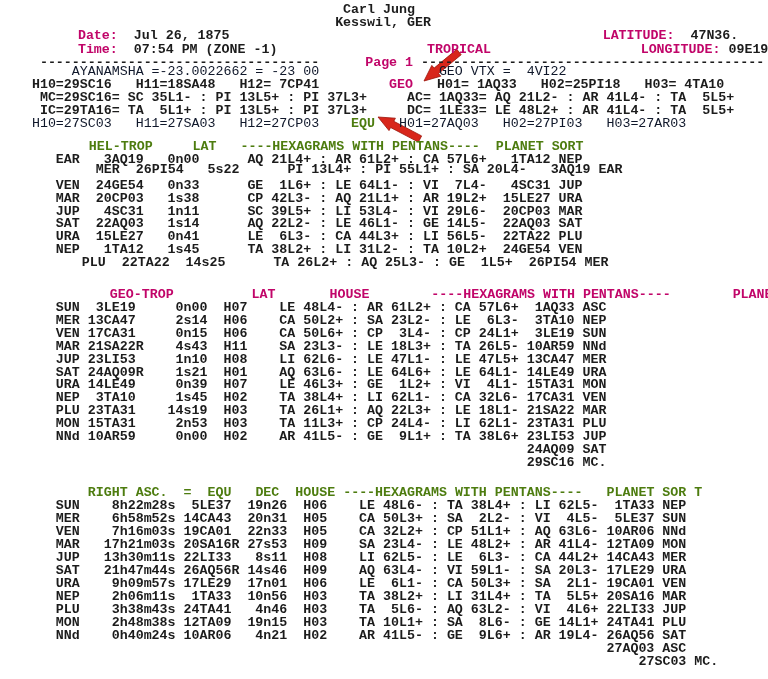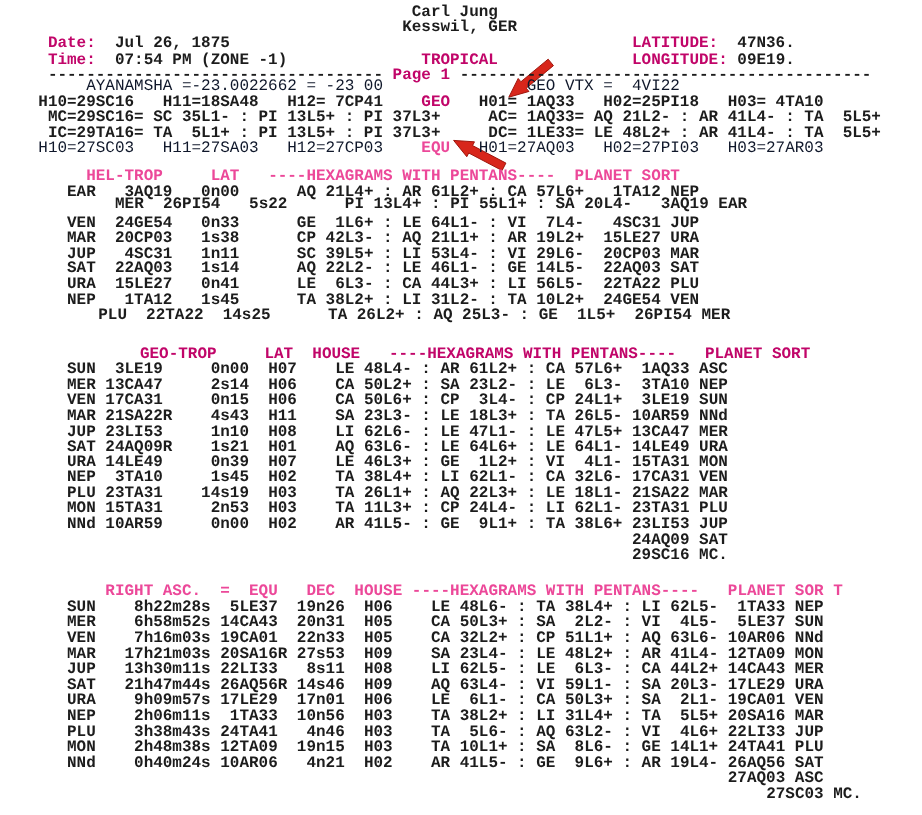--- a/index.html
+++ b/index.html
@@ -2,22 +2,22 @@
 <html><head>
 <meta charset="utf-8">
 <style>
   html,body{margin:0;padding:0;background:#ffffff;}
   #page{position:relative;width:768px;height:679px;background:#ffffff;overflow:hidden;
         font-family:"Liberation Mono",monospace;}
   .sec{position:absolute;left:0;width:768px;}
   .line{position:absolute;left:0;width:720px;white-space:pre;
         font-size:13.3px;line-height:13px;height:13px;font-weight:700;}
   .k{color:#1c1c1c;}
-  .m{color:#c10569;}
-  .c{color:#ec4899;}
+  .m{color:#c10569;padding-left:38px;}
+  .c{color:#4d7c0f;}
   .g{color:#0f172a;font-weight:400;}
   .arrows{position:absolute;left:0;top:0;pointer-events:none;}
 </style>
 </head>
 <body>
 
 <div id="page">
   <svg class="arrows" width="768" height="679" viewBox="0 0 768 679">
     <polygon stroke="#9b1208" stroke-width="0.8" points="424,81 431.8,65.4 434.1,68.1 456.8,49.3 461.2,54.7 438.5,73.5 440.8,76.2" fill="#d8261b"></polygon>
     <polygon stroke="#9b1208" stroke-width="0.8" points="378,117 395.4,118.2 393.8,121.3 421.6,135.9 418.4,142.1 390.6,127.5 389,130.6" fill="#d8261b"></polygon>
@@ -30,21 +30,21 @@
       <div class="line" style="top: 52.8px;"><span class="k">     -----------------------------------</span><span class="m"> Page 1</span><span class="k"> -------------------------------------------</span></div>
     </div>
     <div class="sec" style="top: 65px;">
       <div class="line" style="top: 0px;"><span class="g">         AYANAMSHA =-23.0022662 = -23 00</span><span class="g">               GEO VTX =</span><span class="g">  4VI22</span></div>
       <div class="line" style="top: 13px;"><span class="k">    H10=29SC16</span><span class="k">   H11=18SA48</span><span class="k">   H12= 7CP41</span><span class="m">    GEO</span><span class="k">   H01= 1AQ33</span><span class="k">   H02=25PI18</span><span class="k">   H03= 4TA10</span></div>
       <div class="line" style="top: 26px;"><span class="k">     MC=29SC16= SC 35L1- : PI 13L5+ : PI 37L3+</span><span class="k">     AC= 1AQ33= AQ 21L2- : AR 41L4- : TA  5L5+</span></div>
       <div class="line" style="top: 39px;"><span class="k">     IC=29TA16= TA  5L1+ : PI 13L5+ : PI 37L3+</span><span class="k">     DC= 1LE33= LE 48L2+ : AR 41L4- : TA  5L5+</span></div>
       <div class="line" style="top: 52px;"><span class="g">    H10=27SC03</span><span class="g">   H11=27SA03</span><span class="g">   H12=27CP03</span><span class="c">    EQU</span><span class="g">   H01=27AQ03</span><span class="g">   H02=27PI03</span><span class="g">   H03=27AR03</span></div>
     </div>
     <div class="sec" style="top: 140px;">
-      <div class="line" style="top: 0px;"><span class="c">         HEL-TROP</span><span class="c">     LAT</span><span class="c">   ----HEXAGRAMS WITH PENTANS----</span><span class="c">  PLANET SORT</span></div>
+      <div class="line" style="top: 0px; margin-left: 17px;"><span class="c">         HEL-TROP</span><span class="c">     LAT</span><span class="c">   ----HEXAGRAMS WITH PENTANS----</span><span class="c">  PLANET SORT</span></div>
       <div class="line" style="top: 12.9px;"><span class="k">       EAR</span><span class="k">   3AQ19</span><span class="k">   0n00</span><span class="k">      AQ 21L4+ : AR 61L2+ : CA 57L6+</span><span class="k">   1TA12</span><span class="k"> NEP</span></div>
       <div class="line" style="top: 23px; margin-left: 40px;"><span class="k">       MER</span><span class="k">  26PI54</span><span class="k">   5s22</span><span class="k">      PI 13L4+ : PI 55L1+ : SA 20L4-</span><span class="k">   3AQ19</span><span class="k"> EAR</span></div>
       <div class="line" style="top: 38.7px;"><span class="k">       VEN</span><span class="k">  24GE54</span><span class="k">   0n33</span><span class="k">      GE  1L6+ : LE 64L1- : VI  7L4-</span><span class="k">   4SC31</span><span class="k"> JUP</span></div>
       <div class="line" style="top: 51.6px;"><span class="k">       MAR</span><span class="k">  20CP03</span><span class="k">   1s38</span><span class="k">      CP 42L3- : AQ 21L1+ : AR 19L2+</span><span class="k">  15LE27</span><span class="k"> URA</span></div>
       <div class="line" style="top: 64.5px;"><span class="k">       JUP</span><span class="k">   4SC31</span><span class="k">   1n11</span><span class="k">      SC 39L5+ : LI 53L4- : VI 29L6-</span><span class="k">  20CP03</span><span class="k"> MAR</span></div>
       <div class="line" style="top: 77.4px;"><span class="k">       SAT</span><span class="k">  22AQ03</span><span class="k">   1s14</span><span class="k">      AQ 22L2- : LE 46L1- : GE 14L5-</span><span class="k">  22AQ03</span><span class="k"> SAT</span></div>
       <div class="line" style="top: 90.3px;"><span class="k">       URA</span><span class="k">  15LE27</span><span class="k">   0n41</span><span class="k">      LE  6L3- : CA 44L3+ : LI 56L5-</span><span class="k">  22TA22</span><span class="k"> PLU</span></div>
       <div class="line" style="top: 103.2px;"><span class="k">       NEP</span><span class="k">   1TA12</span><span class="k">   1s45</span><span class="k">      TA 38L2+ : LI 31L2- : TA 10L2+</span><span class="k">  24GE54</span><span class="k"> VEN</span></div>
       <div class="line" style="top: 116.1px; padding-left: 26px;"><span class="k">       PLU</span><span class="k">  22TA22</span><span class="k">  14s25</span><span class="k">      TA 26L2+ : AQ 25L3- : GE  1L5+</span><span class="k">  26PI54</span><span class="k"> MER</span></div>
     </div>

